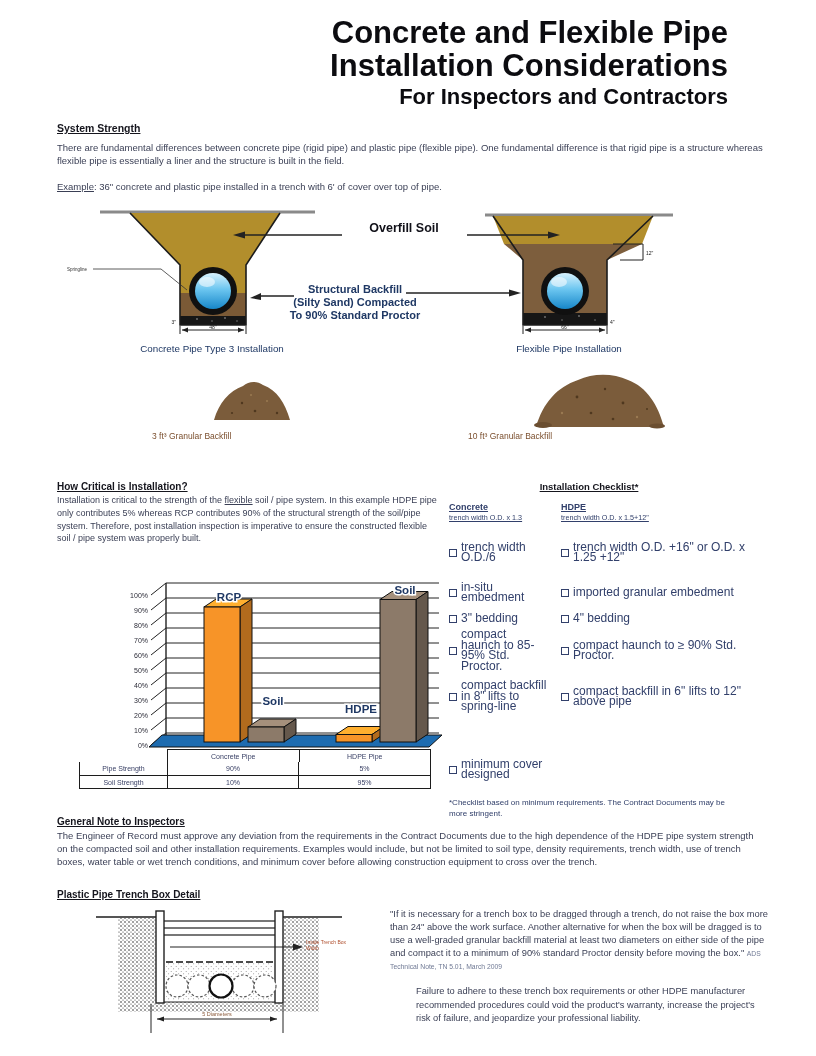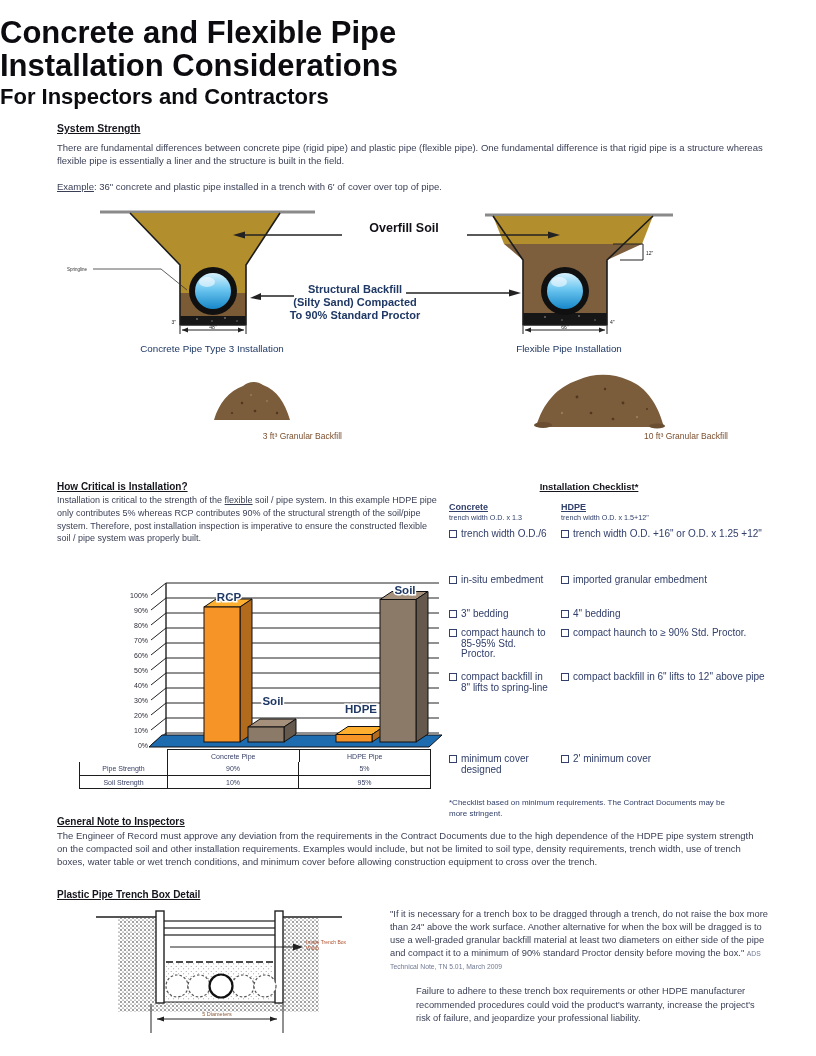--- a/index.html
+++ b/index.html
@@ -1,38 +1,38 @@
 <!DOCTYPE html>
 <html><head>
 <meta charset="utf-8">
 <style>
   html,body{margin:0;padding:0;background:#fff;}
   .page{position:relative;width:816px;height:1056px;background:#fff;margin:0 auto;
         font-family:"Liberation Sans",sans-serif;color:#3a3f55;overflow:hidden;}
   .abs{position:absolute;}
   
-  .titleblk{position:absolute;top:16px;left:0;width:728px;text-align:left;color:#0c0c10;}
+  .titleblk{position:absolute;top:16px;left:0;width:728px;text-align:right;color:#0c0c10;}
   .t1{font-size:31px;font-weight:bold;line-height:33px;letter-spacing:0;}
   .t3{font-size:22px;font-weight:bold;line-height:30px;}
   
   .sec-h{font-weight:bold;text-decoration:underline;color:#15151d;font-size:10.5px;}
   .bodytxt{font-size:9.5px;line-height:13.2px;color:#3a3f55;text-align:left;}
   .u{text-decoration:underline;}
   
   .overfill-lbl{font-size:12.5px;font-weight:bold;color:#101018;text-align:center;}
   .backfill-lbl{font-size:11px;font-weight:bold;color:#1F3864;text-align:center;line-height:13px;}
   .diag-cap{font-size:9.8px;color:#1F3864;text-align:center;}
-  .pile-cap{font-size:8.5px;color:#7b4f2e;text-align:right;}
+  .pile-cap{font-size:8.5px;color:#7b4f2e;text-align:left;}
   
   .cl-heading{font-weight:bold;text-decoration:underline;color:#15151d;font-size:9.5px;text-align:center;}
   .cl-cols-head{display:grid;grid-template-columns:100px 1fr;column-gap:12px;margin-top:10px;}
   .cl-head-title{font-weight:bold;text-decoration:underline;font-size:9px;color:#32406B;}
-  .cl-head-sub{font-size:7.2px;color:#32406B;margin-top:1px;margin-bottom:7px;}
+  .cl-head-sub{font-size:7.2px;text-decoration:underline;color:#32406B;margin-top:1px;margin-bottom:7px;}
   .cl-row{display:grid;grid-template-columns:100px 1fr;column-gap:12px;}
-  .cl-cell{display:flex;align-items:flex-start;font-size:10px;line-height:10.5px;color:#32406B;}
+  .cl-cell{display:flex;align-items:center;font-size:12px;line-height:10.5px;color:#32406B;}
   .cbx{display:inline-block;width:6px;height:6px;border:1px solid #32406B;margin:1px 4px 0 0;flex:none;background:#fff;}
   .cl-foot{font-size:8px;line-height:10.5px;color:#32406B;margin-top:14px;width:280px;}
   
   .tcell{box-sizing:border-box;display:flex;align-items:center;justify-content:center;
          font-size:7px;color:#3a4166;height:13px;}
   #chart-th{position:absolute;left:110px;top:268px;width:262px;display:flex;border:1px solid #1c1c1c;background:#fff;}
   #chart-th .tcell{flex:1;}
   #chart-th .tcell:first-child{border-right:1px solid #1c1c1c;}
   #chart-tb{position:absolute;left:22px;top:281px;width:350px;border:1px solid #1c1c1c;border-top:none;background:#fff;}
   .trow{display:grid;grid-template-columns:88px 131px 131px;}
@@ -303,24 +303,20 @@
           <div class="cl-cell">
             <span class="cbx"></span>
             <span>compact backfill in 6" lifts to 12" above pipe</span>
           </div>
         </div>
         <div class="cl-row" style="min-height: 30px; margin-top: 34px;">
           <div class="cl-cell">
             <span class="cbx"></span>
             <span>minimum cover designed</span>
           </div>
-          <div class="cl-cell">
-            <span class="cbx"></span>
-            <span>2' minimum cover</span>
-          </div>
         </div>
       </div>
     <div class="cl-foot">*Checklist based on minimum requirements. The Contract Documents may be more stringent.</div>
   </div>
 
   <div class="abs" style="left:57px;top:816px;width:708px;">
     <div class="sec-h" style="font-size:10px;">General Note to Inspectors</div>
     <div class="bodytxt" style="margin-top:2px;">The Engineer of Record must approve any deviation from the requirements in the Contract Documents due to the high dependence of the HDPE pipe system strength on the compacted soil and other installation requirements.  Examples would include, but not be limited to soil type, density requirements, trench width, use of trench boxes, water table or wet trench conditions, and minimum cover before allowing construction equipment to cross over the trench.</div>
   </div>
 

